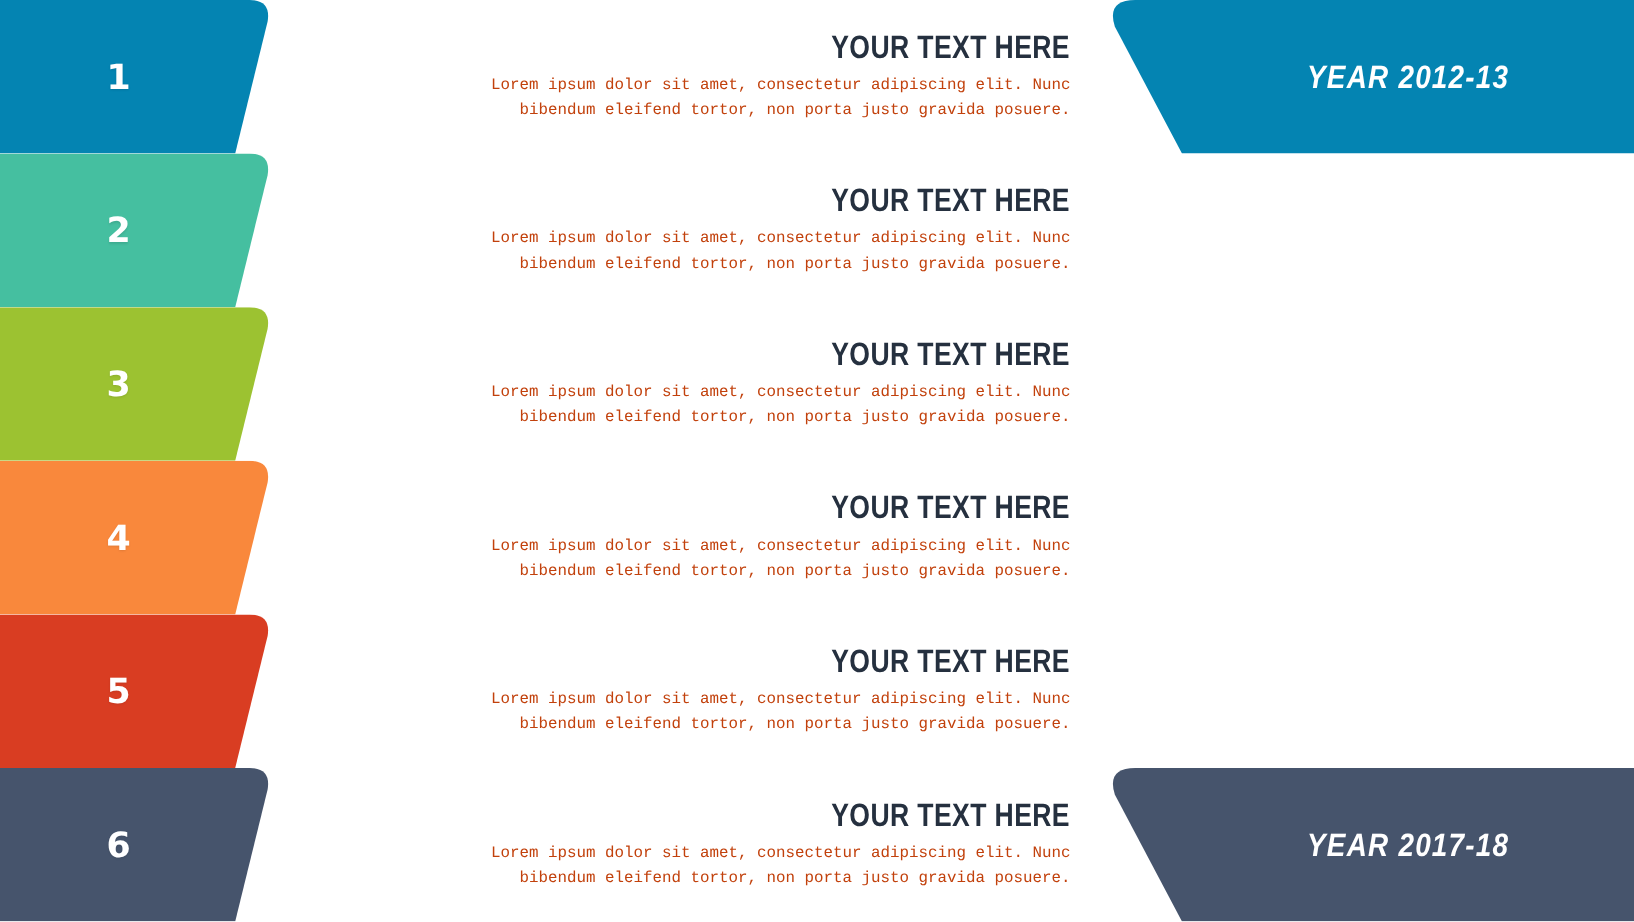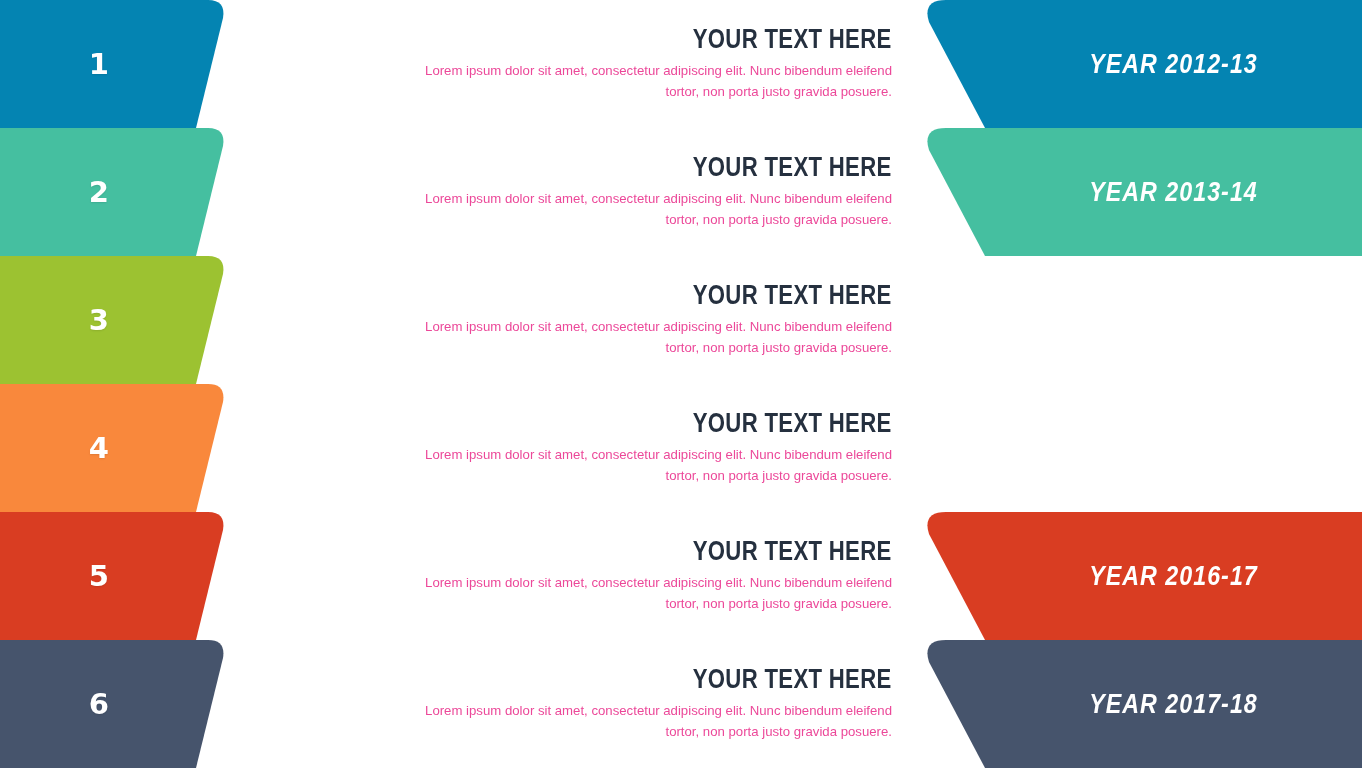--- a/index.html
+++ b/index.html
@@ -79,22 +79,22 @@
     font-size: 27px;
     font-weight: bold;
     letter-spacing: 0.4px;
     line-height: 1.05;
     margin: 0 0 6px 0;
     transform: scaleX(0.82);
     transform-origin: right center;
     white-space: nowrap;
   }
   .text-body {
-    color: #ec4899;
-    font-family: Liberation Sans, sans-serif;
+    color: #c2410c;
+    font-family: Liberation Mono, monospace;
     font-size: 13.2px;
     line-height: 1.62;
     margin: 0;
     max-width: 500px;
     text-align: right;
   }
 
   
   .right-shape {
     position: absolute;
@@ -154,26 +154,20 @@
       <div class="left-shape">
         <svg viewBox="0 0 240 128" xmlns="http://www.w3.org/2000/svg">
           <path d="M0,0 L208,0 Q226,0 223,18 L196,128 L0,128 Z" fill="#45bfa0"></path>
         </svg>
         <div class="step-number">2</div>
       </div>
       <div class="text-block">
         <div class="text-heading">YOUR TEXT HERE</div>
         <div class="text-body">Lorem ipsum dolor sit amet, consectetur adipiscing elit. Nunc bibendum eleifend tortor, non porta justo gravida posuere.</div>
       </div>
-      <div class="right-shape">
-        <svg viewBox="0 0 462 128" xmlns="http://www.w3.org/2000/svg">
-          <path d="M46,0 L462,0 L462,128 L85,128 L29,22 Q22,0 46,0 Z" fill="#45bfa0"></path>
-        </svg>
-        <div class="year-label">YEAR 2013-14</div>
-      </div>
     </div>
     <div class="row" style="top: 256px;">
       <div class="left-shape">
         <svg viewBox="0 0 240 128" xmlns="http://www.w3.org/2000/svg">
           <path d="M0,0 L208,0 Q226,0 223,18 L196,128 L0,128 Z" fill="#9cc231"></path>
         </svg>
         <div class="step-number">3</div>
       </div>
       <div class="text-block">
         <div class="text-heading">YOUR TEXT HERE</div>
@@ -195,26 +189,20 @@
     <div class="row" style="top: 512px;">
       <div class="left-shape">
         <svg viewBox="0 0 240 128" xmlns="http://www.w3.org/2000/svg">
           <path d="M0,0 L208,0 Q226,0 223,18 L196,128 L0,128 Z" fill="#d93d22"></path>
         </svg>
         <div class="step-number">5</div>
       </div>
       <div class="text-block">
         <div class="text-heading">YOUR TEXT HERE</div>
         <div class="text-body">Lorem ipsum dolor sit amet, consectetur adipiscing elit. Nunc bibendum eleifend tortor, non porta justo gravida posuere.</div>
-      </div>
-      <div class="right-shape">
-        <svg viewBox="0 0 462 128" xmlns="http://www.w3.org/2000/svg">
-          <path d="M46,0 L462,0 L462,128 L85,128 L29,22 Q22,0 46,0 Z" fill="#d93d22"></path>
-        </svg>
-        <div class="year-label">YEAR 2016-17</div>
       </div>
     </div>
     <div class="row" style="top: 640px;">
       <div class="left-shape">
         <svg viewBox="0 0 240 128" xmlns="http://www.w3.org/2000/svg">
           <path d="M0,0 L208,0 Q226,0 223,18 L196,128 L0,128 Z" fill="#46546c"></path>
         </svg>
         <div class="step-number">6</div>
       </div>
       <div class="text-block">

